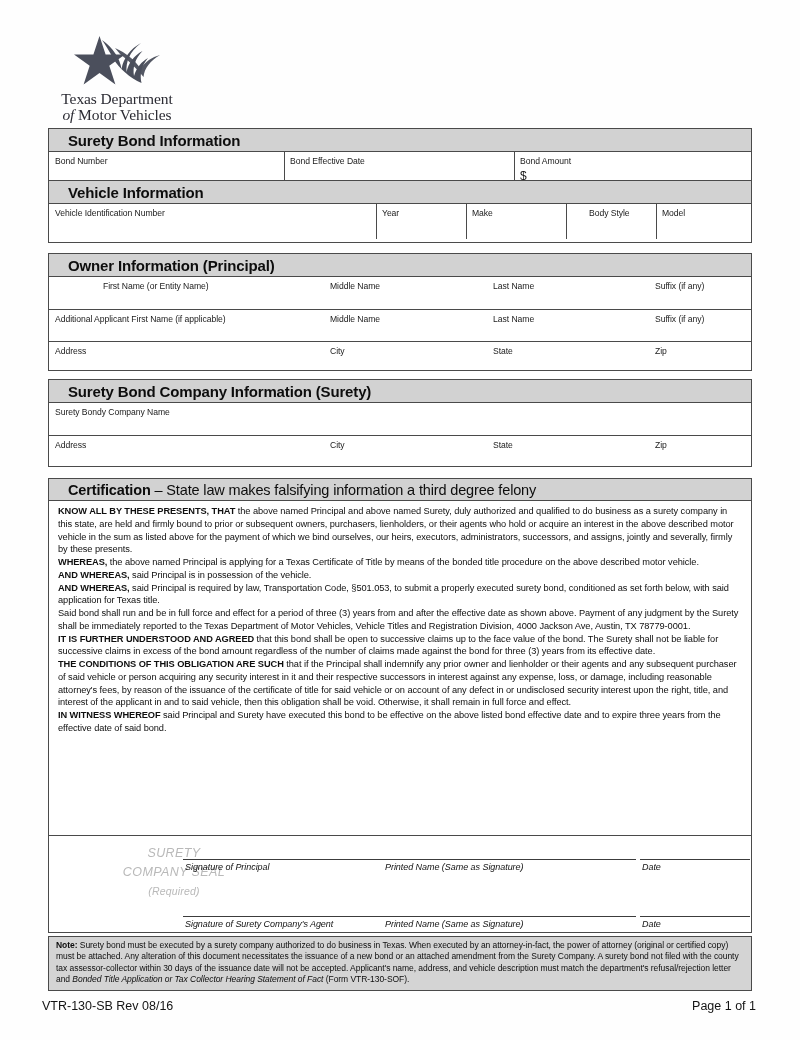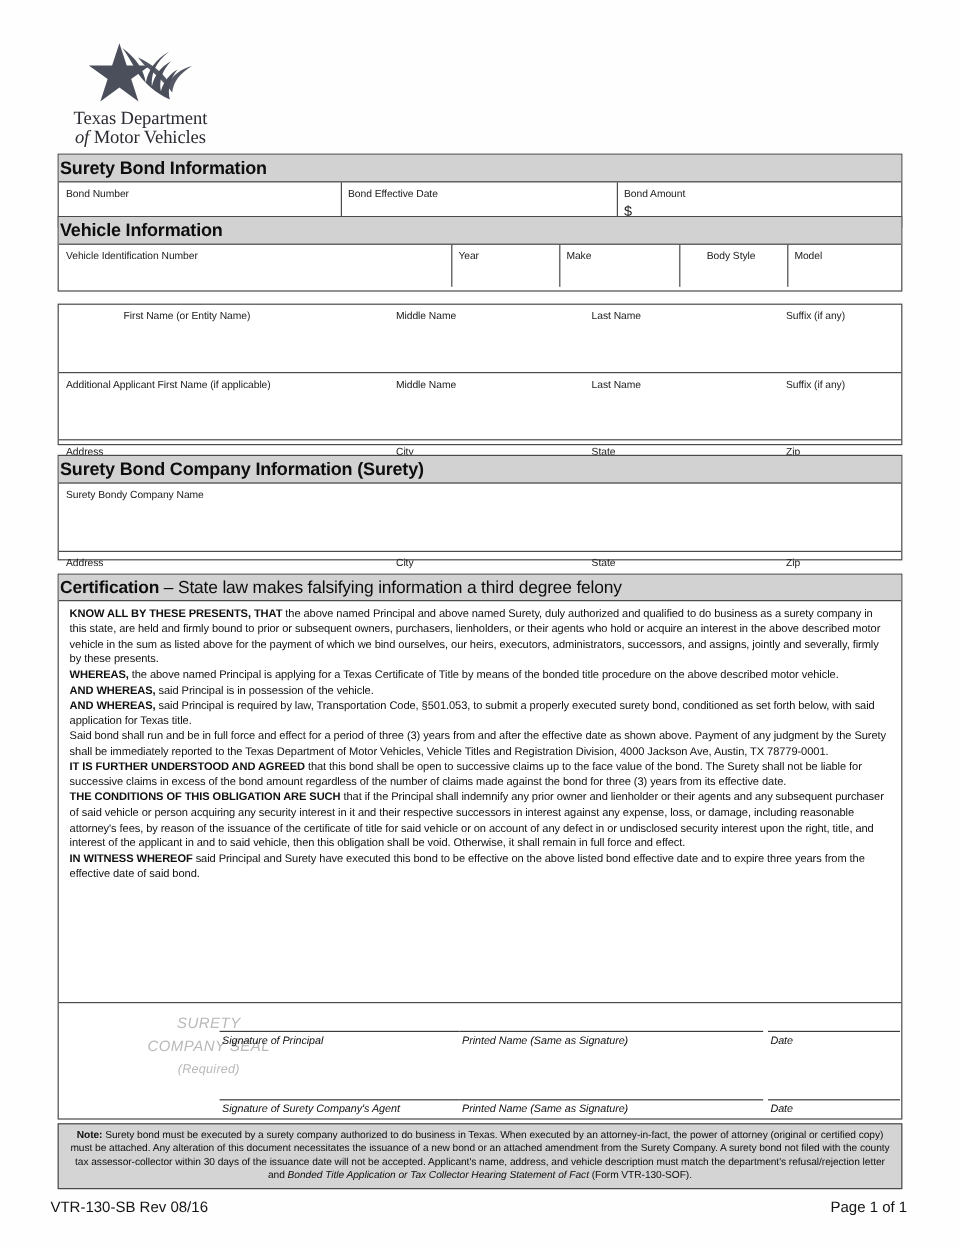--- a/index.html
+++ b/index.html
@@ -73,41 +73,41 @@
     width: 704px;
     border: 1.3px solid #4a4a4a;
     box-sizing: border-box;
     background: #fff;
   }
   .sec-head {
     background: #d2d2d2;
     border-bottom: 1.3px solid #4a4a4a;
     height: 23px;
     line-height: 23px;
-    padding-left: 1px;
+    padding-left: 19px;
     font-size: 15px;
     font-weight: bold;
     color: #0d0d0d;
     letter-spacing: -0.15px;
     box-sizing: border-box;
     position: relative;
   }
   .sec-head.cert {
     font-weight: normal;
     font-size: 14.5px;
     height: 22px;
     line-height: 22px;
   }
   .sec-head.cert b { font-weight: bold; }
 
   .row {
     position: relative;
     box-sizing: border-box;
   }
-  .row.bordered-top { border-top: 1.3px solid #4a4a4a; margin-top: 24px; }
+  .row.bordered-top { border-top: 1.3px solid #4a4a4a; }
 
   .fld-label {
     position: absolute;
     font-size: 8.6px;
     color: #1a1a1a;
     letter-spacing: -0.05px;
     white-space: nowrap;
   }
   .vdiv {
     position: absolute;
@@ -177,21 +177,20 @@
     left: 48px;
     width: 704px;
     border: 1.3px solid #4a4a4a;
     background: #d4d4d4;
     box-sizing: border-box;
     padding: 3px 7px 4px 7px;
     font-size: 8.5px;
     line-height: 11.4px;
     color: #0d0d0d;
     letter-spacing: -0.05px;
-    text-align: center;
   }
   .note-box b { font-weight: bold; }
   .note-box i { font-style: italic; }
 
   .footer-left {
     position: absolute;
     left: 42px;
     font-size: 12.5px;
     color: #141414;
   }
@@ -244,20 +243,21 @@
       <div class="vdiv" style="left:607px;"></div>
       <span class="fld-label" style="left:6px;top:4px;">Vehicle Identification Number</span>
       <span class="fld-label" style="left:333px;top:4px;">Year</span>
       <span class="fld-label" style="left:423px;top:4px;">Make</span>
       <span class="fld-label" style="left:523px;top:4px;margin-left:17px;">Body Style</span>
       <span class="fld-label" style="left:613px;top:4px;">Model</span>
     </div>
   </div>
 
   <div class="box" style="top:253px;height:118px;">
+    <div class="sec-head">Owner Information (Principal)</div>
     <div class="row" style="height:32px;">
       <span class="fld-label" style="left:6px;top:4px;padding-left:48px;">First Name (or Entity Name)</span>
       <span class="fld-label" style="left:281px;top:4px;">Middle Name</span>
       <span class="fld-label" style="left:444px;top:4px;">Last Name</span>
       <span class="fld-label" style="left:606px;top:4px;">Suffix (if any)</span>
     </div>
     <div class="row bordered-top" style="height:32px;">
       <span class="fld-label" style="left:6px;top:4px;">Additional Applicant First Name (if applicable)</span>
       <span class="fld-label" style="left:281px;top:4px;">Middle Name</span>
       <span class="fld-label" style="left:444px;top:4px;">Last Name</span>

